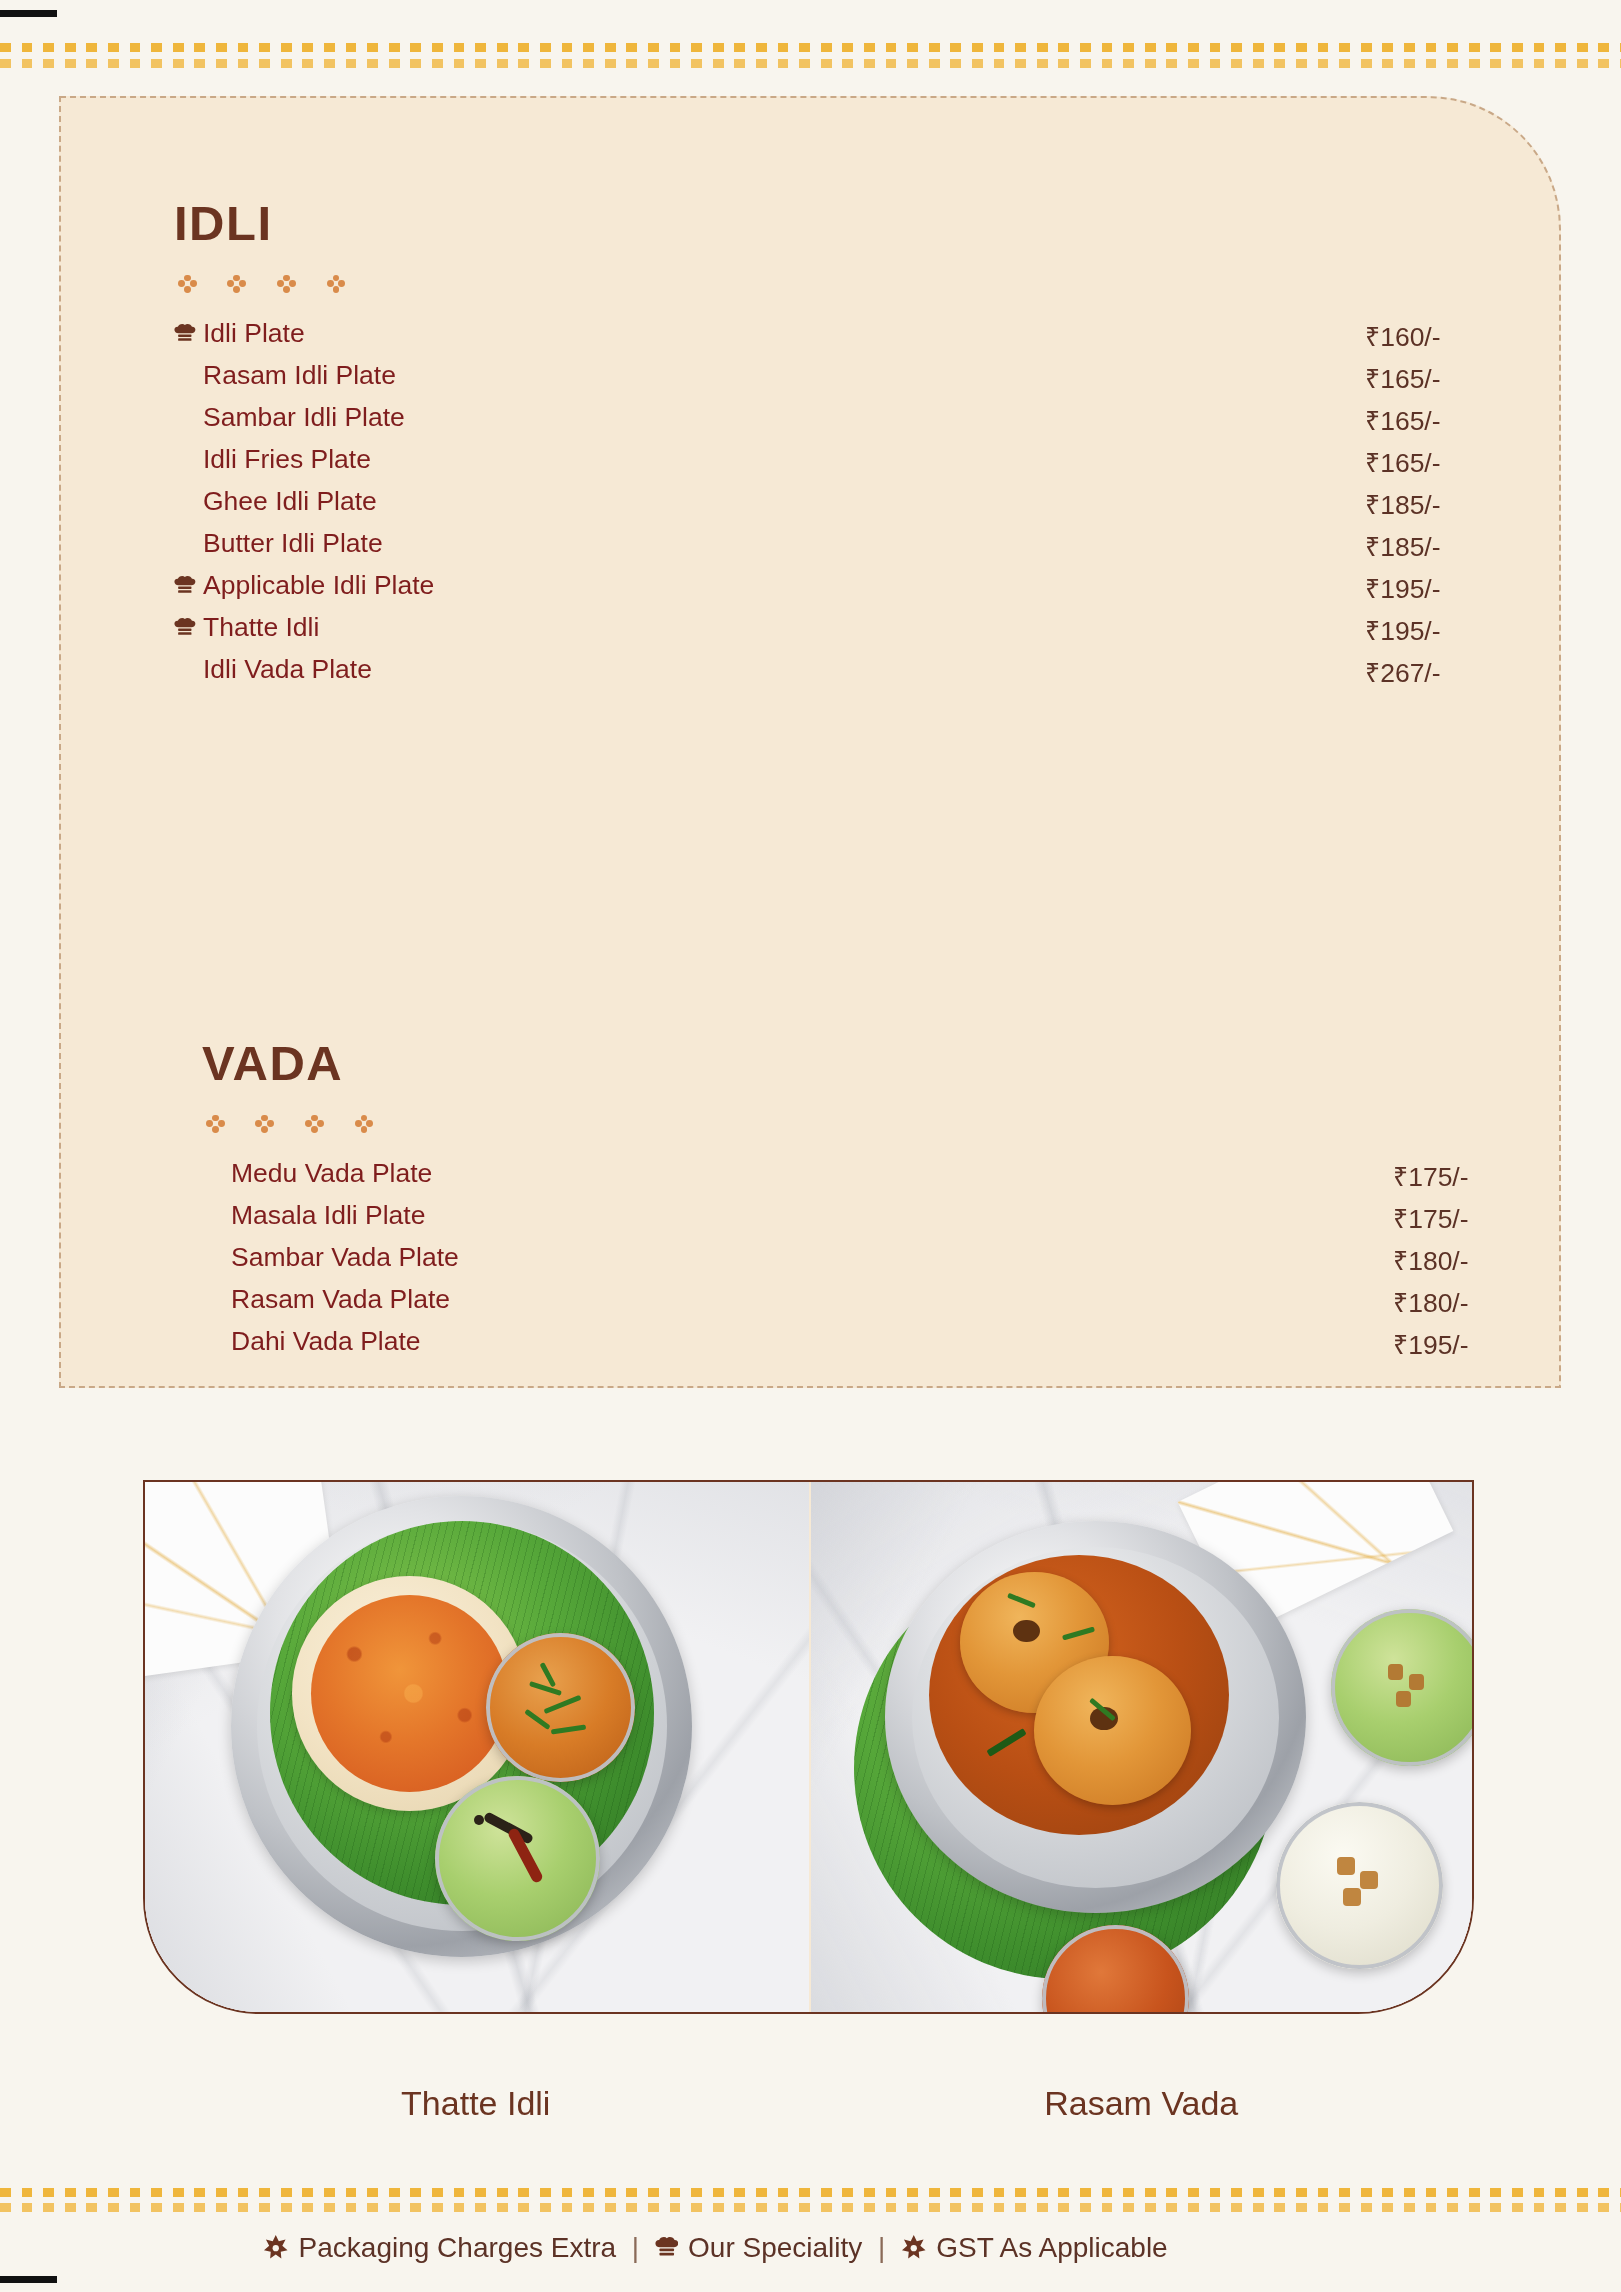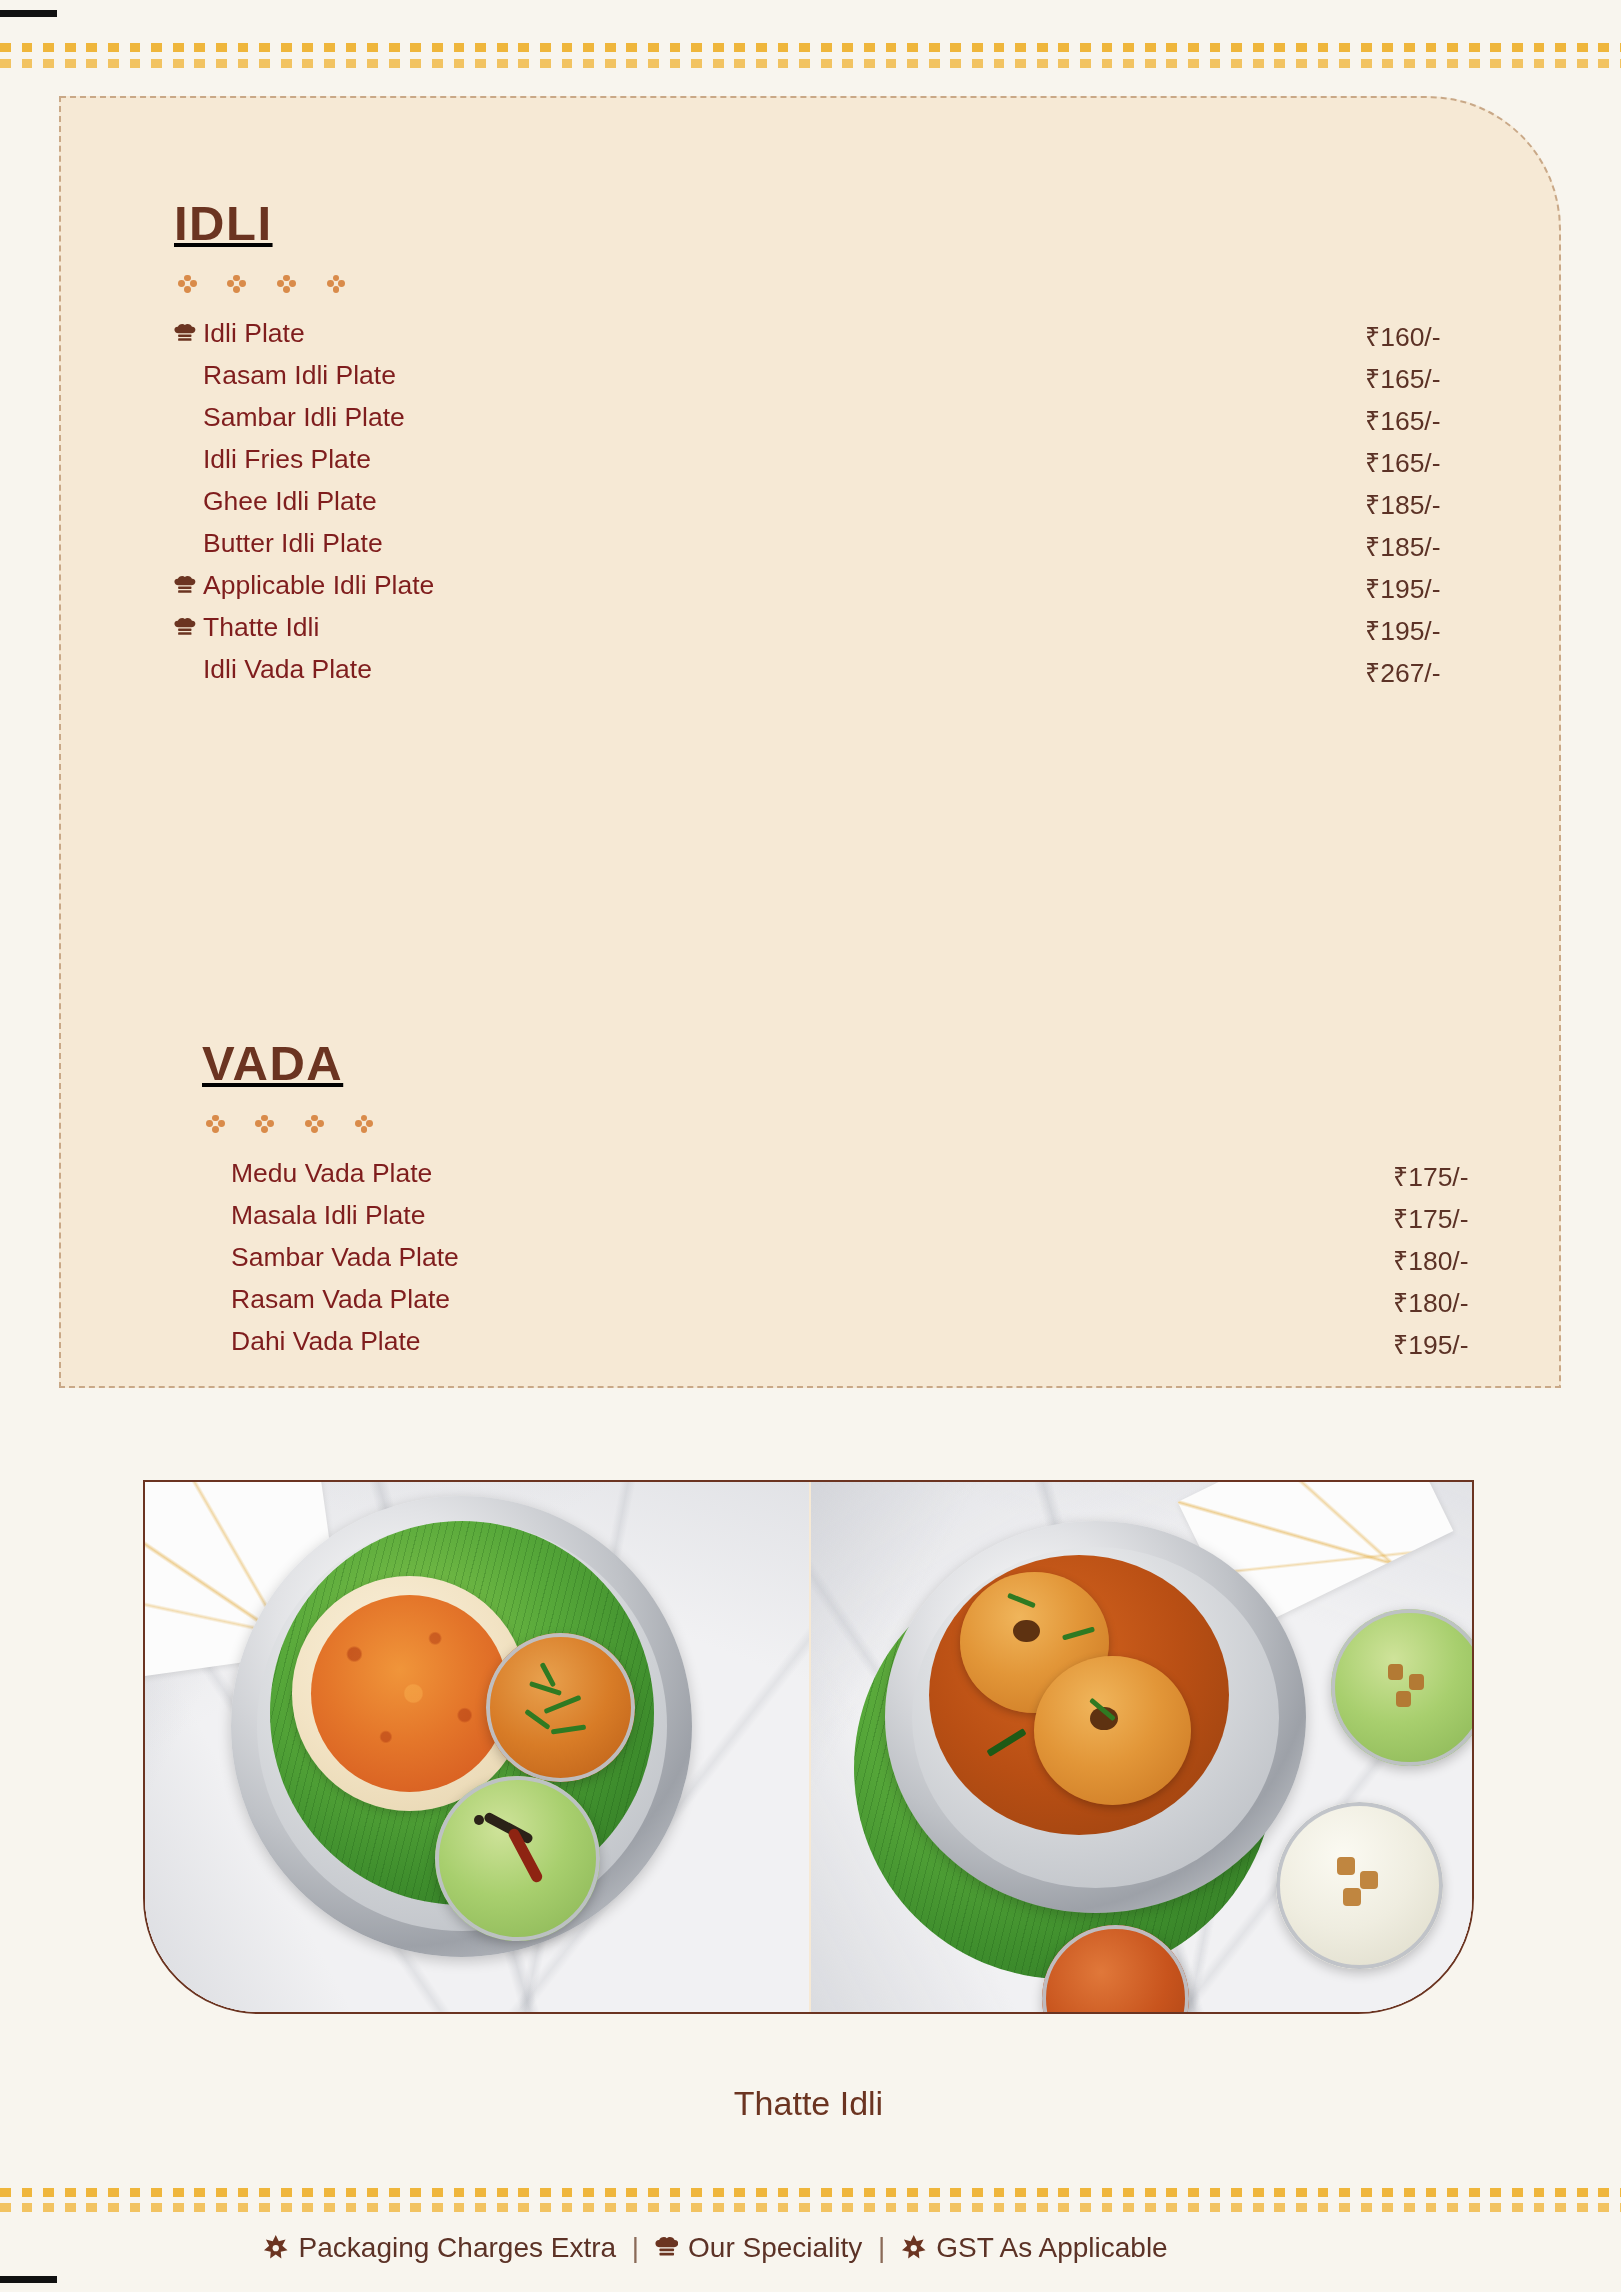--- a/index.html
+++ b/index.html
@@ -61,21 +61,21 @@
     width: 1502px;
     height: 1292px;
     background: #F6E9D5;
     border: 2.9px dashed #C9A887;
     border-top-right-radius: 133px;
     border-bottom-left-radius: 0;
     border-bottom-right-radius: 0;
   }
 
   
-  .section { position: absolute; text-decoration: underline; }
+  .section { position: absolute; }
   .section-title {
     font-size: 49px;
     font-weight: bold;
     letter-spacing: 1.5px;
     color: #6B3421;
     line-height: 1;
   }
 
   .ornament-row {
     display: flex;
@@ -580,20 +580,21 @@
         <div class="garnish" style="left:67px; top:86px; width:17.6px; height:17.6px; background:#C08640; border-radius:3.9px;"></div>
       </div>
       <div class="bowl rasam" style="left:231px; top:443px; width:147px; height:147px;">
         <div class="rim"></div>
       </div>
     </div>
   </div>
 
   <div class="captions">
     <div class="caption">Thatte Idli</div>
+    <div class="caption">Rasam Vada</div>
   </div>
 
   <div class="gold-rule rule-bottom-a"></div>
   <div class="gold-rule light rule-bottom-b"></div>
 
   <div class="footer-note">
     <span class="footer-item">
       <span>
         <svg class="star-icon" width="25.5" height="26.5" viewBox="0 0 26 27" aria-hidden="true">
           <path d="M13 0l3.1 6.3 6.9-1.6-3.3 6.2 5.3 4.6-6.9 1.5.6 7-5.7-4.1-5.7 4.1.6-7L1 15.5l5.3-4.6L3 4.7l6.9 1.6z" fill="#6B3421"></path>

